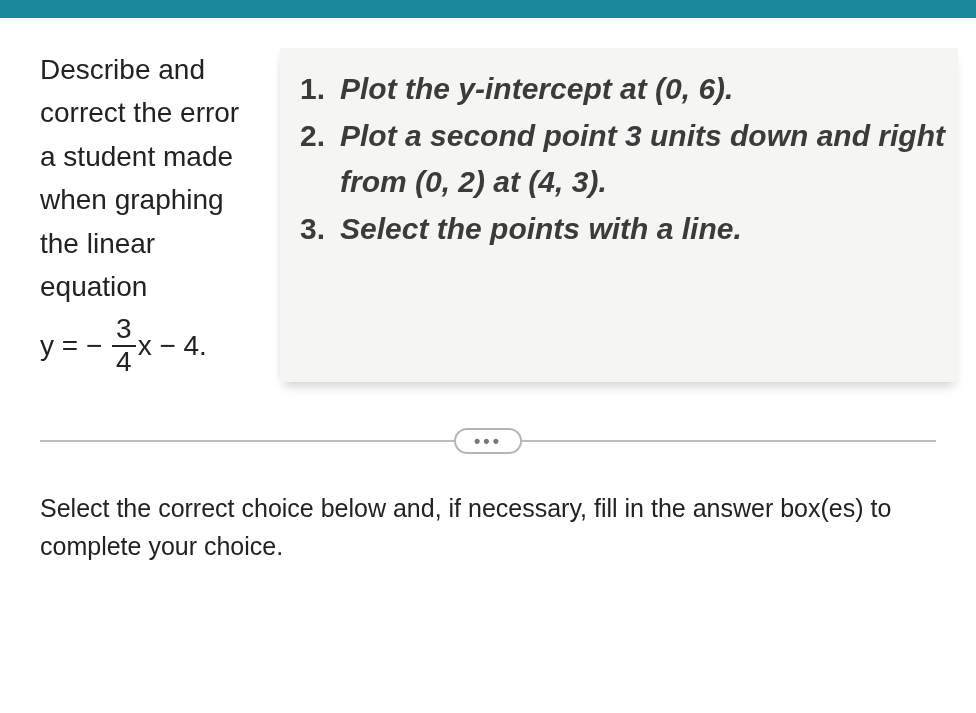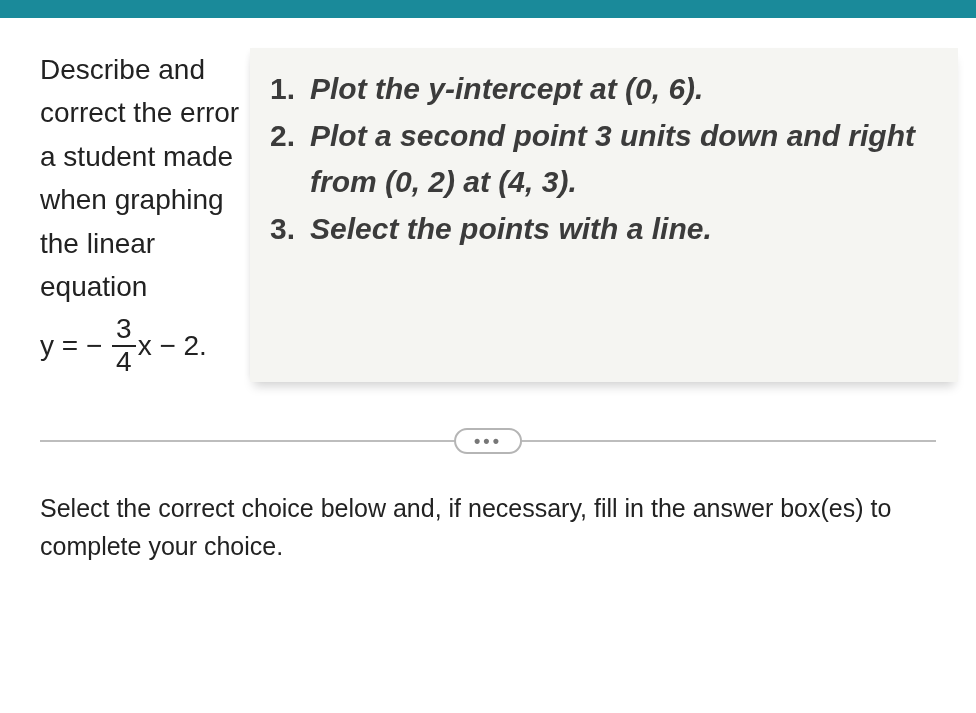--- a/index.html
+++ b/index.html
@@ -15,20 +15,21 @@
       background: #fff;
     }
     .top-bar {
       width: 100%;
       height: 18px;
       background: #1a8a9a;
     }
     .main-content {
       padding: 30px 18px 10px 40px;
       display: flex;
+      gap: 30px;
       align-items: flex-start;
     }
     .left-col {
       flex: 0 0 210px;
       font-size: 28px;
       color: #222;
       line-height: 1.55;
     }
     .equation-row {
       display: flex;
@@ -121,21 +122,21 @@
 
 <div class="main-content">
   <div class="left-col">
     <div>Describe and correct the error a student made when graphing the linear equation</div>
     <div class="equation-row">
       <span class="eq-left">y = − </span>
       <span class="fraction">
         <span class="num">3</span>
         <span class="den">4</span>
       </span>
-      <span class="eq-right">x − 2.</span>
+      <span class="eq-right">x − 4.</span>
     </div>
   </div>
 
   <div class="steps-box">
     <div class="step-row">
       <div class="step-num">1.</div>
       <div class="step-text">Plot the y-intercept at (0, 6).</div>
     </div>
     <div class="step-row">
       <div class="step-num">2.</div>

